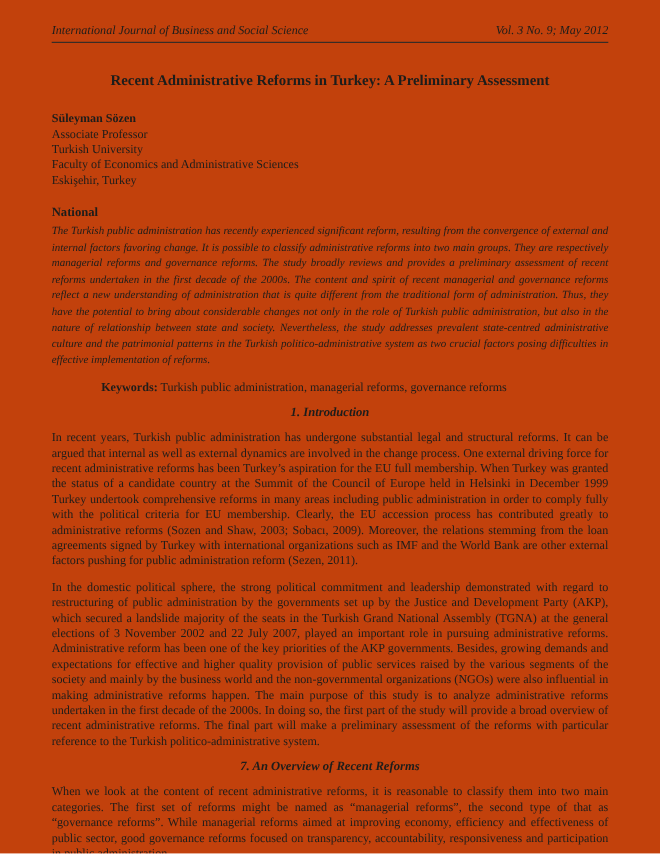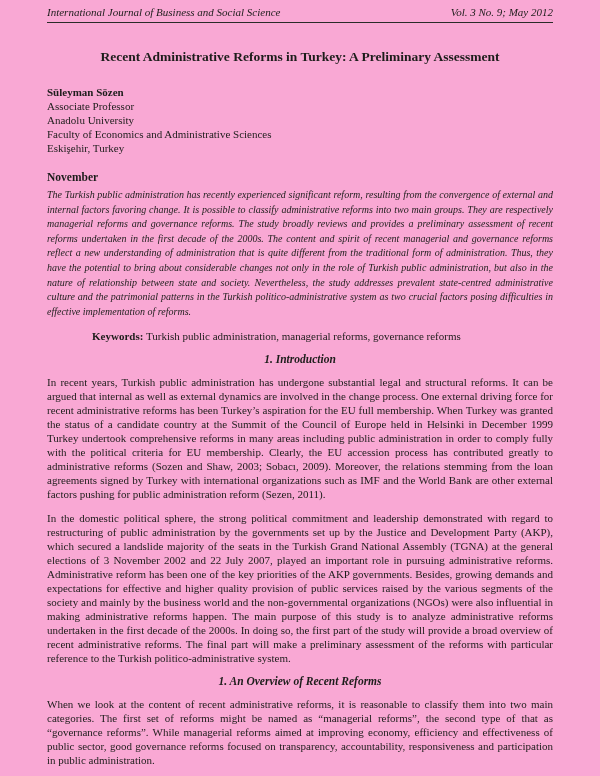--- a/index.html
+++ b/index.html
@@ -4,25 +4,25 @@
 <style>
   html, body {
     margin: 0;
     padding: 0;
     background: #ffffff;
   }
   .page {
     position: relative;
     width: 600px;
     height: 776px;
-    background: #f9a8d4;
+    background: #c2410c;
     color: #1d1d1b;
     font-family: "Liberation Serif", "DejaVu Serif", serif;
     box-sizing: border-box;
-    padding: 6px 47px 0 47px;
+    padding: 22px 47px 0 47px;
     overflow: hidden;
   }
   .journal-header {
     display: flex;
     justify-content: space-between;
     align-items: flex-end;
     font-style: italic;
     font-size: 11px;
     line-height: 13px;
     border-bottom: 1.4px solid #2b2b29;
@@ -82,32 +82,32 @@
   <div class="journal-header">
     <span>International Journal of Business and Social Science</span>
     <span>Vol. 3 No. 9; May 2012</span>
   </div>
 
   <div class="paper-title">Recent Administrative Reforms in Turkey: A Preliminary Assessment</div>
 
   <div class="author-block">
     <div class="author-name">Süleyman Sözen</div>
     <div>Associate Professor</div>
-    <div>Anadolu University</div>
+    <div>Turkish University</div>
     <div>Faculty of Economics and Administrative Sciences</div>
     <div>Eskişehir, Turkey</div>
   </div>
 
-  <div class="abstract-heading">November</div>
+  <div class="abstract-heading">National</div>
   <div class="abstract-body">The Turkish public administration has recently experienced significant reform, resulting from the convergence of external and internal factors favoring change. It is possible to classify administrative reforms into two main groups. They are respectively managerial reforms and governance reforms. The study broadly reviews and provides a preliminary assessment of recent reforms undertaken in the first decade of the 2000s. The content and spirit of recent managerial and governance reforms reflect a new understanding of administration that is quite different from the traditional form of administration. Thus, they have the potential to bring about considerable changes not only in the role of Turkish public administration, but also in the nature of relationship between state and society. Nevertheless, the study addresses prevalent state-centred administrative culture and the patrimonial patterns in the Turkish politico-administrative system as two crucial factors posing difficulties in effective implementation of reforms.</div>
 
   <div class="keywords">
     <span class="keywords-label">Keywords:</span><span> Turkish public administration, managerial reforms, governance reforms</span>
   </div>
 
   <div class="section-heading">1. Introduction</div>
   <div class="body-para">In recent years, Turkish public administration has undergone substantial legal and structural reforms. It can be argued that internal as well as external dynamics are involved in the change process. One external driving force for recent administrative reforms has been Turkey’s aspiration for the EU full membership. When Turkey was granted the status of a candidate country at the Summit of the Council of Europe held in Helsinki in December 1999 Turkey undertook comprehensive reforms in many areas including public administration in order to comply fully with the political criteria for EU membership. Clearly, the EU accession process has contributed greatly to administrative reforms (Sozen and Shaw, 2003; Sobacı, 2009). Moreover, the relations stemming from the loan agreements signed by Turkey with international organizations such as IMF and the World Bank are other external factors pushing for public administration reform (Sezen, 2011).</div>
   <div class="body-para">In the domestic political sphere, the strong political commitment and leadership demonstrated with regard to restructuring of public administration by the governments set up by the Justice and Development Party (AKP), which secured a landslide majority of the seats in the Turkish Grand National Assembly (TGNA) at the general elections of 3 November 2002 and 22 July 2007, played an important role in pursuing administrative reforms. Administrative reform has been one of the key priorities of the AKP governments. Besides, growing demands and expectations for effective and higher quality provision of public services raised by the various segments of the society and mainly by the business world and the non-governmental organizations (NGOs) were also influential in making administrative reforms happen. The main purpose of this study is to analyze administrative reforms undertaken in the first decade of the 2000s. In doing so, the first part of the study will provide a broad overview of recent administrative reforms. The final part will make a preliminary assessment of the reforms with particular reference to the Turkish politico-administrative system.</div>
 
-  <div class="section-heading">1. An Overview of Recent Reforms</div>
+  <div class="section-heading">7. An Overview of Recent Reforms</div>
   <div class="body-para">When we look at the content of recent administrative reforms, it is reasonable to classify them into two main categories. The first set of reforms might be named as “managerial reforms”, the second type of that as “governance reforms”. While managerial reforms aimed at improving economy, efficiency and effectiveness of public sector, good governance reforms focused on transparency, accountability, responsiveness and participation in public administration.</div>
 
 </div>
 
 </body></html>

